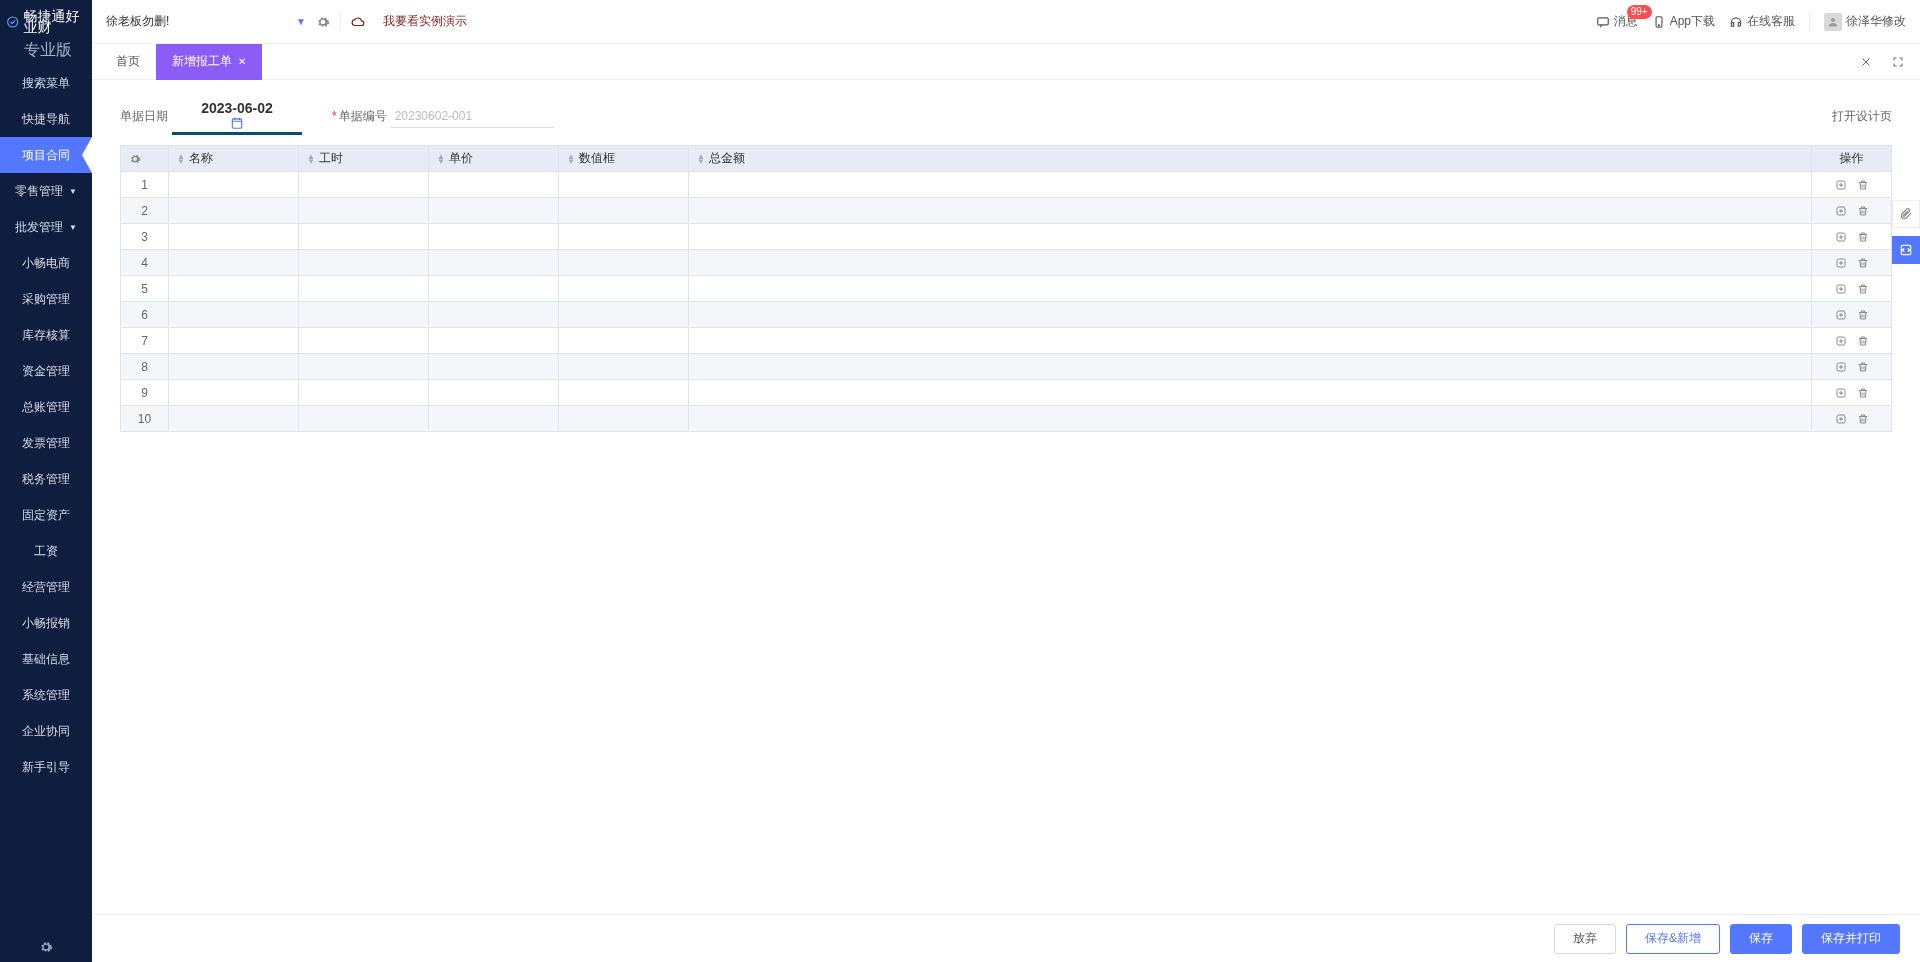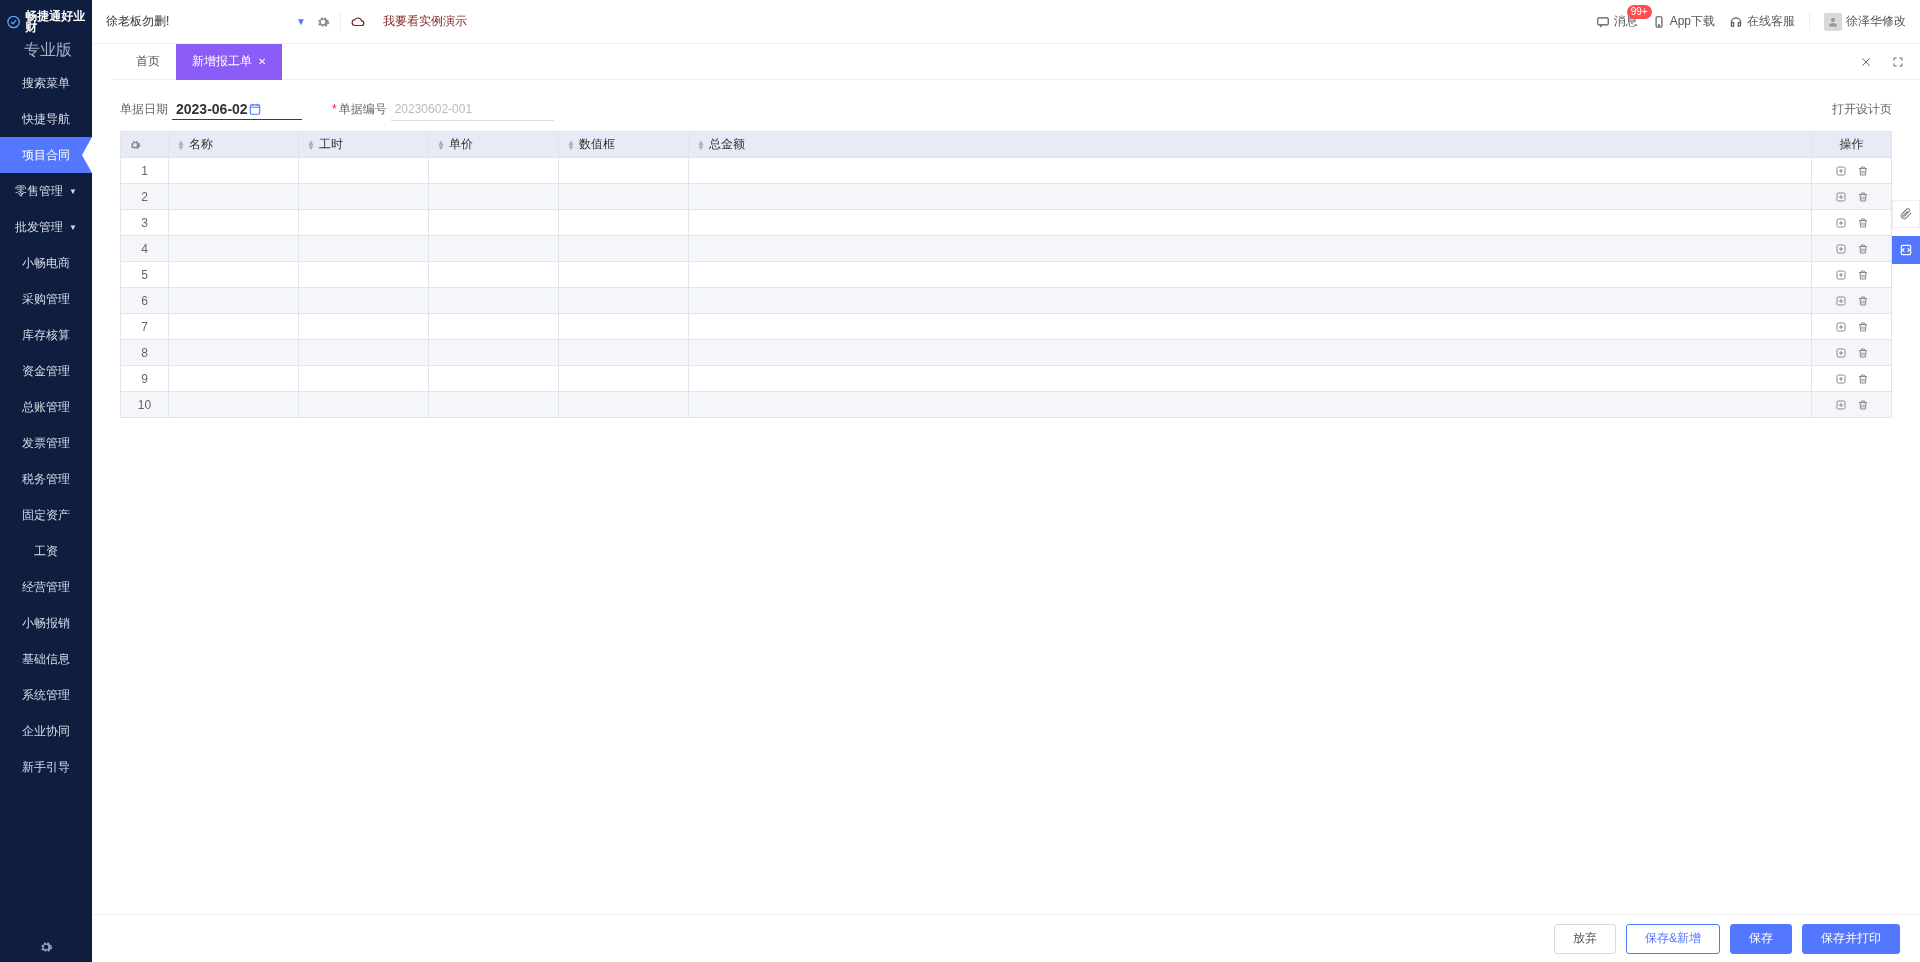--- a/index.html
+++ b/index.html
@@ -3,21 +3,21 @@
 <meta charset="utf-8">
 <style>
 * { margin: 0; padding: 0; box-sizing: border-box; }
 body { font-family: "Microsoft YaHei", Arial, sans-serif; font-size: 12px; color: #333; background: #fff; overflow: hidden; }
 .app { display: flex; height: 100vh; }
 
 
 .sidebar { width: 92px; background: #0f1d3e; color: #fff; display: flex; flex-direction: column; }
 .logo { height: 44px; display: flex; align-items: center; justify-content: center; gap: 4px; padding: 4px 6px; }
 .logo-icon { width: 18px; height: 18px; }
-.logo-text { font-size: 12px; line-height: 11px; color: #fff; font-weight: 700; }
+.logo-text { font-size: 14px; line-height: 11px; color: #fff; font-weight: 400; }
 .logo-sub { font-size: 16px; color: #a6b0c6; text-align: left; padding-left: 24px; margin-top: -4px; margin-bottom: 4px; }
 .sidebar-items { flex: 1; overflow-y: auto; }
 .sidebar-item { height: 36px; display: flex; align-items: center; justify-content: center; font-size: 12px; color: #d6dbe8; cursor: pointer; position: relative; }
 .sidebar-item.active { background: #5378ff; color: #fff; }
 .sidebar-item.active::before { content: ""; position: absolute; right: 0; top: 0; width: 0; height: 0; border-top: 18px solid transparent; border-bottom: 18px solid transparent; border-right: 10px solid #fff; }
 .sidebar-item .caret { font-size: 8px; margin-left: 6px; }
 .sidebar-footer { height: 30px; display: flex; align-items: center; justify-content: center; }
 .gear { color: #a6b0c6; font-size: 14px; }
 
 
@@ -31,33 +31,33 @@
 .header-sep { width: 1px; height: 18px; background: #eee; }
 .demo-link { display: flex; align-items: center; gap: 18px; color: #7f1d1d; cursor: pointer; }
 .demo-link svg { width: 14px; height: 14px; }
 .header-spacer { flex: 1; }
 .header-right { display: flex; align-items: center; gap: 14px; color: #555; }
 .hr-item { display: flex; align-items: center; gap: 4px; cursor: pointer; position: relative; }
 .badge { position: absolute; top: -8px; right: -14px; background: #ff4d4f; color: #fff; border-radius: 8px; font-size: 10px; padding: 0 4px; line-height: 14px; }
 .avatar { width: 18px; height: 18px; border-radius: 2px; background: #d9d9d9; display: inline-flex; align-items: center; justify-content: center; }
 
 
-.tabs { height: 36px; display: flex; align-items: center; border-bottom: 1px solid #eee; padding-left: 8px; position: relative; margin-left: 20px; }
+.tabs { height: 36px; display: flex; align-items: center; border-bottom: 1px solid #eee; padding-left: 8px; position: relative; }
 .tab { height: 36px; padding: 0 16px; display: flex; align-items: center; gap: 6px; font-size: 12px; color: #555; cursor: pointer; }
 .tab.active { background: #8b5cf6; color: #fff; }
 .tab .close { font-size: 10px; }
 .tabs-right { margin-left: auto; display: flex; align-items: center; gap: 8px; padding-right: 10px; }
 .tabs-right .ticon { width: 24px; height: 24px; display: flex; align-items: center; justify-content: center; cursor: pointer; color: #666; border: 1px solid transparent; }
 
 
 .form-row { padding: 18px 28px 10px 28px; display: flex; align-items: center; gap: 30px; }
 .form-field { display: flex; align-items: center; gap: 4px; }
 .form-label { color: #666; font-size: 12px; }
 .form-label .req { color: #f5222d; margin-right: 2px; }
-.date-input { display: flex; align-items: center; border-bottom: 1px solid #0c4a6e; padding: 2px 4px; min-width: 130px; justify-content: flex-start; }
+.date-input { display: flex; align-items: center; border-bottom: 3px solid #0c4a6e; padding: 2px 4px; min-width: 130px; justify-content: space-between; flex-direction: column; }
 .date-input .val { font-weight: 600; color: #333; font-size: 14px; }
 .date-input .cal { color: #5378ff; }
 .text-input { border: none; border-bottom: 1px solid #ddd; padding: 4px; min-width: 130px; color: #333; font-size: 12px; outline: none; }
 .text-input::placeholder { color: #bbb; }
 .form-spacer { flex: 1; }
 .design-link { color: #666; cursor: pointer; }
 
 
 .table-wrap { padding: 0 28px; }
 table { width: 100%; border-collapse: collapse; border: 1px solid #e0e4ec; }

